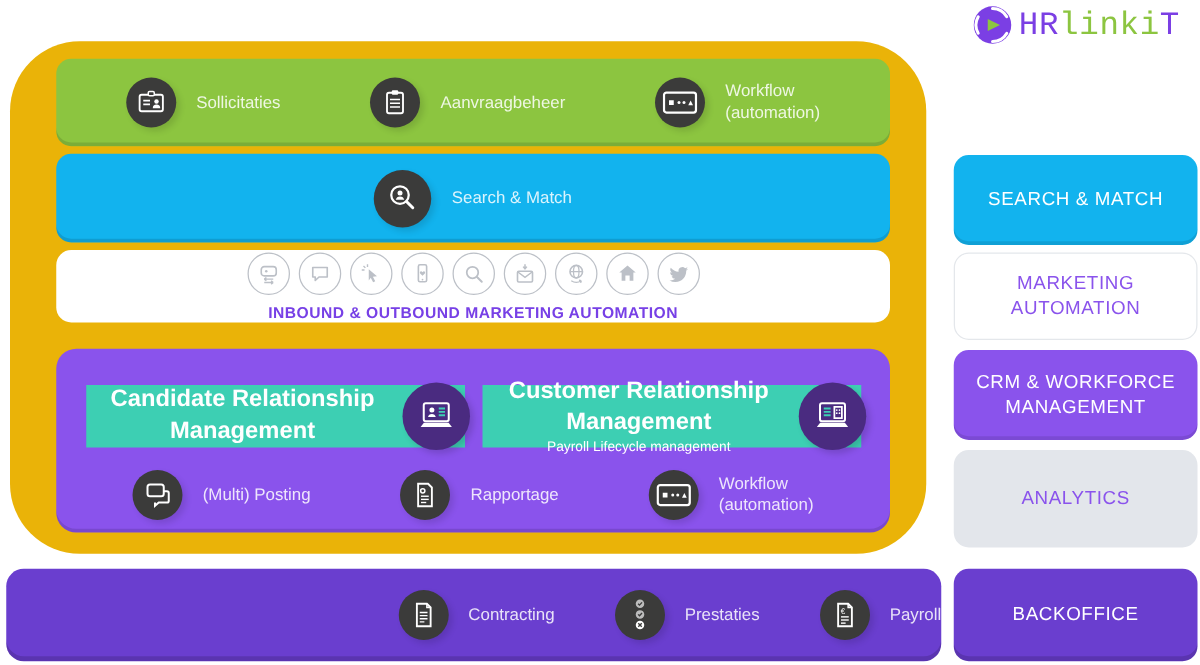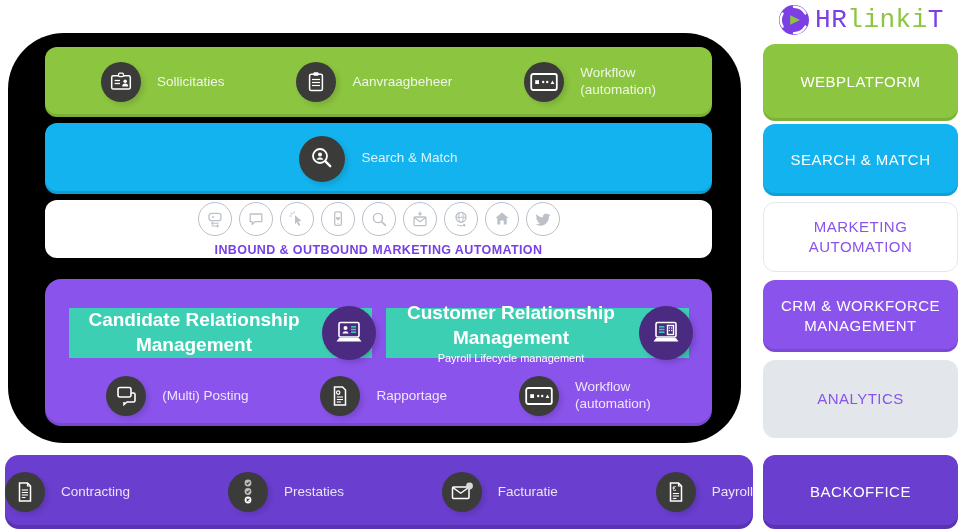--- a/index.html
+++ b/index.html
@@ -8,21 +8,21 @@
     position:relative;
     background:#ffffff;
     font-family:"Liberation Sans", sans-serif;
     overflow:hidden;
   }
 
   
   .main-container {
     position:absolute; left:8px; top:33px;
     width:733px; height:410px;
-    background:#000000;
+    background:#eab308;
     border-radius:56px;
   }
   .band {
     position:absolute; left:37px; width:667px;
     border-radius:12px;
     display:flex; align-items:center; justify-content:center;
   }
   .band-green  { top:14px;  height:70px; background:#8CC540; box-shadow: inset 0 -3px 0 rgba(0,0,0,.12); gap:72px; }
   .band-blue   { top:90px;  height:71px; background:#12B3EE; box-shadow: inset 0 -3px 0 rgba(0,0,0,.12); }
   .band-white  { top:167px; height:58px; background:#ffffff; flex-direction:column; justify-content:center; gap:7px; }
@@ -69,21 +69,21 @@
     box-shadow: 3px 3px 5px rgba(0,0,0,.15);
   }
   .crm-items { display:flex; gap:72px; align-items:center; margin-top:18px; }
 
   
   .backoffice-bar {
     position:absolute; left:5px; top:455px;
     width:748px; height:74px;
     background:#6A3ECF; border-radius:14px;
     box-shadow: inset 0 -4px 0 rgba(0,0,0,.15);
-    display:flex; align-items:center; justify-content:space-between; gap:48px;
+    display:flex; align-items:center; justify-content:flex-end; gap:48px;
   }
 
   
   .sidebar { position:absolute; left:763px; top:0; width:195px; height:532px; }
   .logo { position:absolute; top:2px; left:0; width:195px; height:36px;
           display:flex; align-items:center; justify-content:center; gap:4px; }
   .logo-text { font-size:26px; font-weight:300; letter-spacing:.5px;font-family:Liberation Mono, monospace; }
   .logo-hr   { color:#7B3FE4; }
   .logo-link { color:#8CC540; }
   .logo-t    { color:#7B3FE4; }
@@ -324,30 +324,20 @@
         <circle cx="8" cy="13.5" r="3.4" fill="#E8E8E8" opacity="0.75"></circle>
         <path d="M6.5,13.5 l1.1,1.1 2,-2.2" fill="none" stroke="#3B3B3A" stroke-width="1.1"></path>
         <circle cx="8" cy="22" r="3.4" fill="#ffffff"></circle>
         <path d="M6.6,20.6 l2.8,2.8 M9.4,20.6 l-2.8,2.8" stroke="#3B3B3A" stroke-width="1.1"></path>
       </svg>
     </span>
     <span class="feature-label">Prestaties</span>
   </div>
   <div class="feature">
     <span class="circle-icon">
-      <svg width="26" height="24" viewBox="0 0 26 24">
-        <rect x="3.5" y="7" width="16.5" height="11.5" rx="1" fill="none" stroke="#fff" stroke-width="1.5"></rect>
-        <path d="M4,7.6 l7.7,5.6 7.7,-5.6" fill="none" stroke="#fff" stroke-width="1.3"></path>
-        <circle cx="20.5" cy="6" r="3.4" fill="#D9D9D9"></circle>
-      </svg>
-    </span>
-    <span class="feature-label">Facturatie</span>
-  </div>
-  <div class="feature">
-    <span class="circle-icon">
       <svg width="24" height="24" viewBox="0 0 24 24">
         <path d="M6.5,3 h8 l3,3 v15 h-11 z" fill="none" stroke="#fff" stroke-width="1.5"></path>
         <path d="M14.5,3 v3 h3" fill="none" stroke="#fff" stroke-width="1.2"></path>
         <text x="8.6" y="11" font-size="6.5" fill="#fff" font-family="Liberation Sans, sans-serif">€</text>
         <line x1="8.8" y1="13.5" x2="15" y2="13.5" stroke="#fff" stroke-width="1.1"></line>
         <line x1="8.8" y1="16" x2="15" y2="16" stroke="#fff" stroke-width="1.1"></line>
         <line x1="8.8" y1="18.5" x2="12.5" y2="18.5" stroke="#fff" stroke-width="1.1"></line>
       </svg>
     </span>
     <span class="feature-label">Payroll</span>
@@ -363,19 +353,18 @@
           <path d="M17,3.8 A13.2,13.2 0 0 1 28.4,10.4"></path>
           <path d="M17,3.8 A13.2,13.2 0 0 1 28.4,10.4" transform="rotate(120 17 17)"></path>
           <path d="M17,3.8 A13.2,13.2 0 0 1 28.4,10.4" transform="rotate(240 17 17)"></path>
         </g>
         <polygon points="13.2,12.2 23,17 13.2,21.8" fill="#8CC540"></polygon>
       </svg>
     </span>
     <span class="logo-text"><span class="logo-hr">HR</span><span class="logo-link">linki</span><span class="logo-t">T</span></span>
   </div>
 
-  <div class="side-box side-green">WEBPLATFORM</div>
   <div class="side-box side-blue">SEARCH &amp; MATCH</div>
   <div class="side-box side-white">MARKETING AUTOMATION</div>
   <div class="side-box side-purple">CRM &amp; WORKFORCE MANAGEMENT</div>
   <div class="side-box side-gray">ANALYTICS</div>
   <div class="side-box side-dark">BACKOFFICE</div>
 </div>
 
 </body></html>

